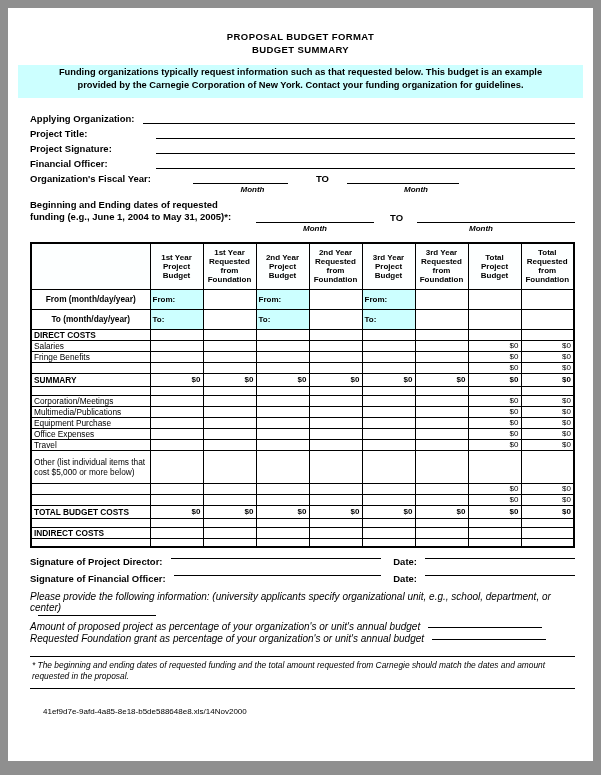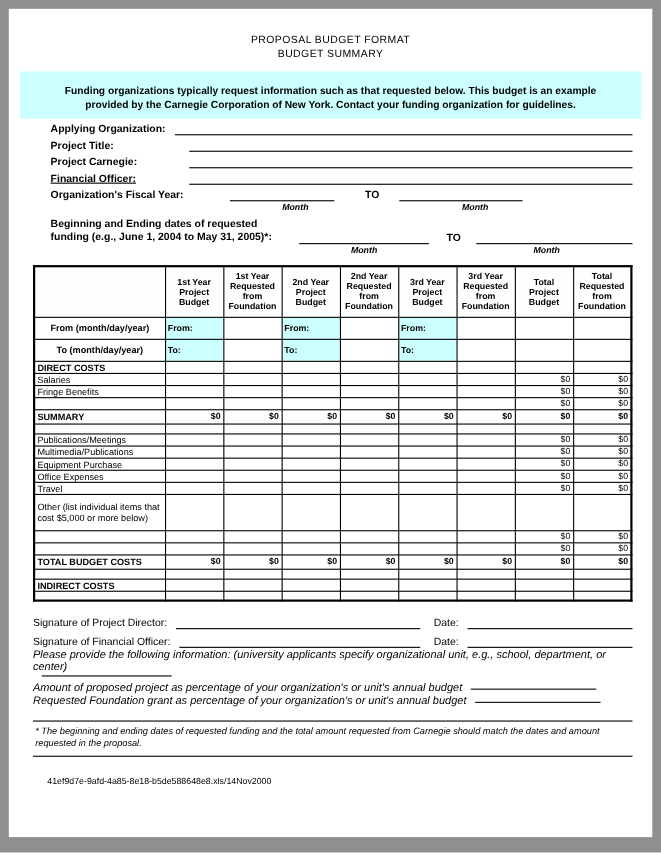--- a/index.html
+++ b/index.html
@@ -1,22 +1,22 @@
 <!DOCTYPE html>
 <html style="--hl: #ccffff;"><head>
 <meta charset="utf-8">
 <style>
   * { margin:0; padding:0; box-sizing:border-box; }
   html,body { width:601px; height:775px; }
   body { background:#8f8f8f; font-family:"Liberation Sans", sans-serif; color:#000; position:relative; }
   .page { position:absolute; left:8px; top:8px; width:585px; height:753px; background:#ffffff; overflow:hidden; }
 
-  .doc-title { text-align:center; margin-top:22px; font-size:9.5px; font-weight:normal; letter-spacing:.4px; line-height:13px; }
-
-  .notice { margin:9px 10px 0 10px; background:var(--hl,#ccffff); text-align:center; font-weight:bold; font-size:9.3px; line-height:13px; padding:11px 6px 6px 6px; }
+  .doc-title { text-align:center; margin-top:22px; font-size:9.5px; font-weight:bold; letter-spacing:.4px; line-height:13px; }
+
+  .notice { margin:9px 10px 0 10px; background:var(--hl,#ccffff); text-align:center; font-weight:bold; font-size:9.3px; line-height:13px; padding:1px 6px 6px 6px; }
 
   .form-row { display:flex; align-items:flex-end; margin:0 18px 0 22px; height:15px; font-size:9.5px; font-weight:bold; }
   .form-row .lbl { white-space:nowrap; }
   .fill { border-bottom:1px solid #000; height:3px; flex:1 1 auto; margin-left:8px; }
   .fill.fx { flex:0 0 auto; margin-left:0; }
   .sp { flex:0 0 auto; }
   .to-lbl { font-weight:bold; white-space:nowrap; }
   .month-row { display:flex; margin:1px 18px 0 22px; height:11px; font-size:8px; font-style:italic; font-weight:bold; }
   .month-box { text-align:center; flex:0 0 auto; }
 
@@ -33,21 +33,21 @@
   td.num { text-align:right; }
   td.cyan { background:var(--hl,#ccffff); font-weight:bold; }
   tr.row-fromto td { height:20px; }
   tr.row-fromto td.label-col { text-align:center; font-weight:bold; }
   tr.row-tall td { height:33px; }
   tr.row-section td { font-weight:bold; }
   tr.row-total td, tr.row-grand td { font-weight:bold; height:13px; }
   tr.row-grand td { border-top:2px solid #000; border-bottom:2px solid #000; }
   tr.row-blank td { height:9px; }
 
-  .sig-row { display:flex; align-items:flex-end; margin:0 18px 0 22px; height:17px; font-size:9.5px; font-weight:normal; }
+  .sig-row { display:flex; margin:0 18px 0 22px; height:17px; font-size:9.5px; font-weight:bold; }
   .sig-row .date-lbl { margin-left:12px; white-space:nowrap; }
   .sig-row .date-line { flex:0 0 150px; }
   .sig-block { margin-top:8px; }
 
   .info-block { margin-top:6px; }
   .info-row { display:flex; align-items:center; margin:0 18px 0 22px; height:12px; font-size:10px; font-weight:normal;font-style:italic; }
   .info-row .fill { flex:0 0 auto; }
 
   .footnote { margin:12px 18px 0 22px; border-top:1px solid #000; border-bottom:1px solid #000; padding:3px 4px 6px 2px; font-size:8.4px; font-style:italic; line-height:11px; }
 
@@ -61,35 +61,35 @@
   <div class="doc-title">
     <div>PROPOSAL BUDGET FORMAT</div>
     <div>BUDGET SUMMARY</div>
   </div>
 
   <div class="notice">
     <div>Funding organizations typically request information such as that requested below.  This budget is an example</div>
     <div>provided by the Carnegie Corporation of New York.  Contact your funding organization for guidelines.</div>
   </div>
 
-  <div style="margin-top:0;padding-left:16px;">
+  <div style="margin-top:11px;">
     <div class="form-row">
       <span class="lbl">Applying Organization:</span>
       <span class="fill"></span>
     </div>
     <div class="form-row">
       <span class="lbl" style="width:118px;">Project Title:</span>
       <span class="fill"></span>
     </div>
     <div class="form-row">
-      <span class="lbl" style="width:118px;">Project Carnegie:</span>
+      <span class="lbl" style="width:118px;">Project Signature:</span>
       <span class="fill"></span>
     </div>
     <div class="form-row">
-      <span class="lbl" style="width:118px;text-decoration:underline;">Financial Officer:</span>
+      <span class="lbl" style="width:118px;">Financial Officer:</span>
       <span class="fill"></span>
     </div>
 
     <div class="form-row">
       <span class="lbl">Organization's Fiscal Year:</span>
       <span class="sp" style="width:42px;"></span>
       <span class="fill fx" style="width:95px;"></span>
       <span class="sp" style="width:28px;"></span>
       <span class="to-lbl">TO</span>
       <span class="sp" style="width:18px;"></span>
@@ -247,21 +247,21 @@
           <td></td>
           <td></td>
           <td></td>
           <td></td>
           <td></td>
           <td></td>
           <td></td>
           <td></td>
         </tr>
         <tr>
-          <td class="label-col">Publications/Meetings</td>
+          <td class="label-col">Corporation/Meetings</td>
           <td></td>
           <td></td>
           <td></td>
           <td></td>
           <td></td>
           <td></td>
           <td class="num">$0</td>
           <td class="num">$0</td>
         </tr>
         <tr>

